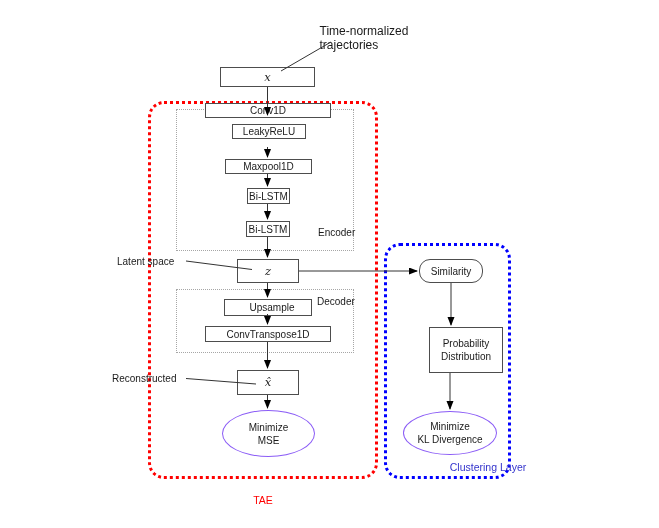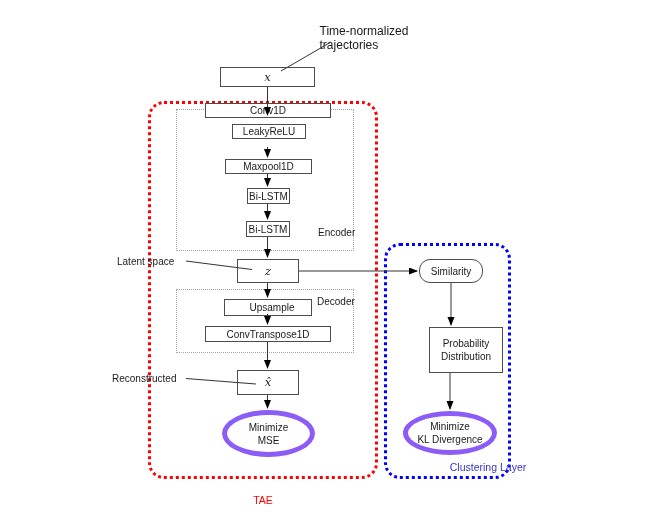--- a/index.html
+++ b/index.html
@@ -1,21 +1,21 @@
 <!DOCTYPE html>
 <html><head>
 <meta charset="utf-8">
 <style>
   html,body{margin:0;padding:0;background:#ffffff;}
   .canvas{position:relative;width:659px;height:528px;background:#ffffff;
           font-family:"Liberation Sans", sans-serif;color:#1a1a1a;overflow:hidden;}
   .box{position:absolute;background:#ffffff;border:1px solid #4d4d4d;
        display:flex;align-items:center;justify-content:center;
        font-size:10px;line-height:11px;text-align:center;box-sizing:border-box;}
-  .ellipse{position:absolute;background:#ffffff;border:5px solid #8b5cf6;border-radius:50%;
+  .ellipse{position:absolute;background:#ffffff;border:1px solid #8b5cf6;border-radius:50%;
        display:flex;flex-direction:column;align-items:center;justify-content:center;
        font-size:10px;line-height:13px;text-align:center;box-sizing:border-box;}
   .group-red{position:absolute;border:3px dotted #ff0000;border-radius:16px;box-sizing:border-box;}
   .group-blue{position:absolute;border:3px dotted #0000ff;border-radius:16px;box-sizing:border-box;}
   .group-gray{position:absolute;border:1px dotted #a6a6a6;box-sizing:border-box;}
   .lbl{position:absolute;font-size:10px;line-height:11px;white-space:nowrap;}
   .math{font-family:"DejaVu Serif", serif;font-style:italic;font-size:11.5px;}
   .annotation{position:absolute;text-align:left;font-size:12px;line-height:14px;
        transform:translateX(-50%);white-space:nowrap;margin-top:15px;}
   .tae-lbl{color:#ff0000;font-size:10.5px;transform:translateX(-50%);}

